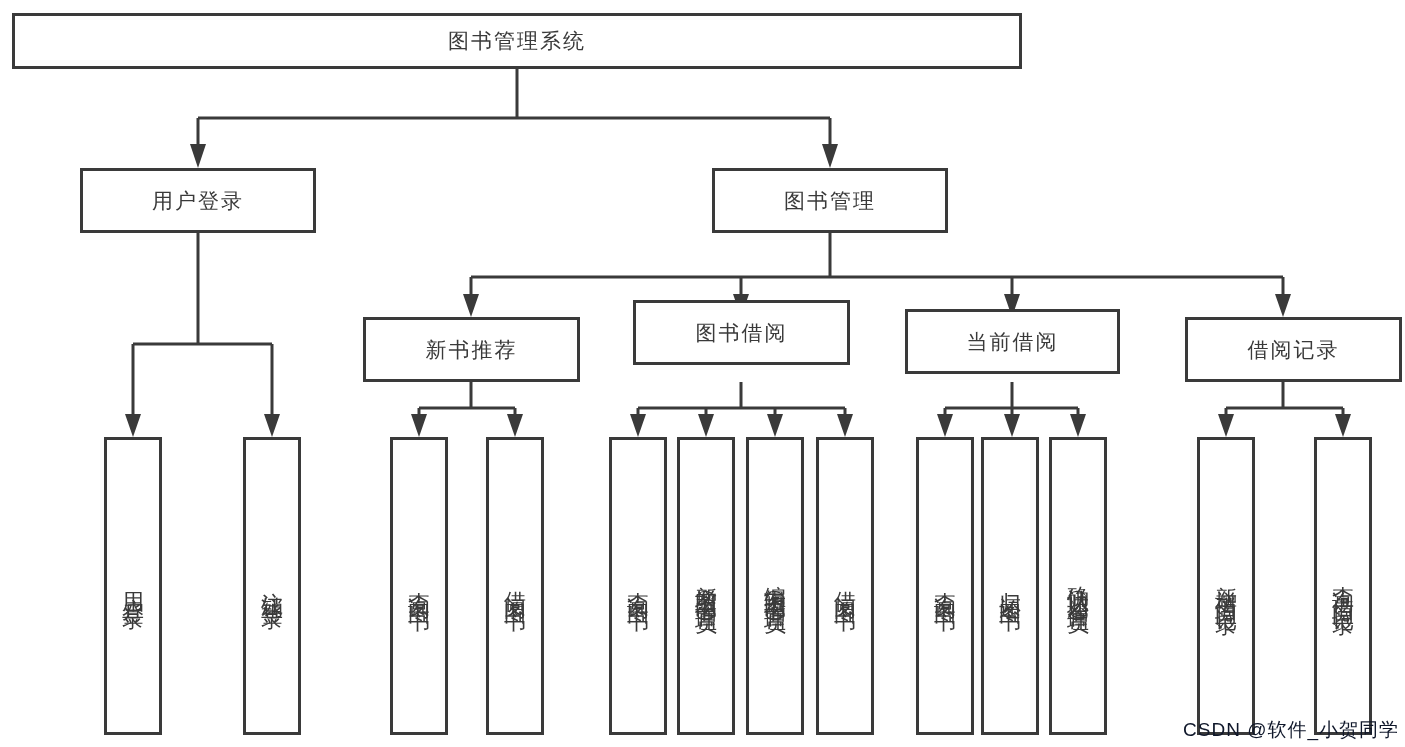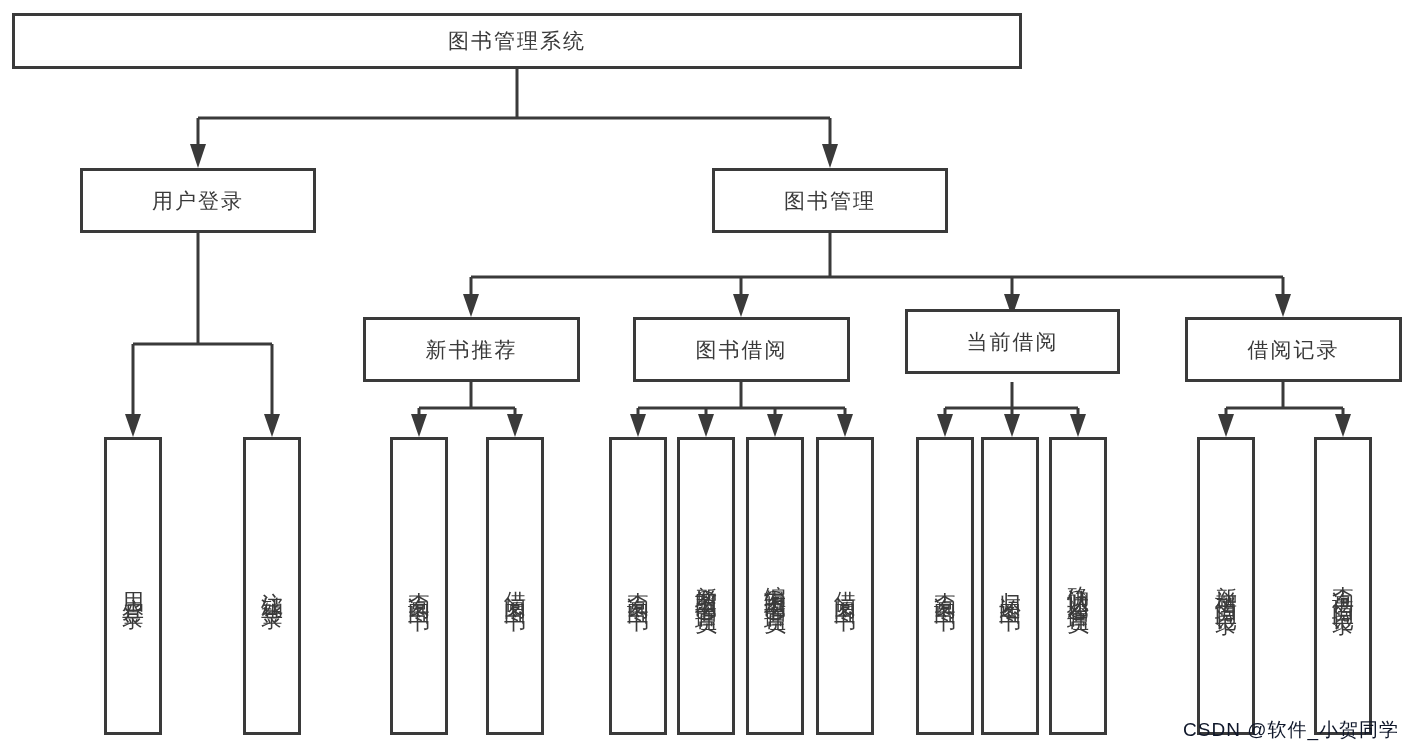--- a/index.html
+++ b/index.html
@@ -112,21 +112,21 @@
       <polygon points="1335,414 1351,414 1343,437"></polygon>
     </g>
   </svg>
 
   <div class="hbox" style="left:12px; top:13px; width:1010px; height:56px;">图书管理系统</div>
 
   <div class="hbox" style="left:80px; top:168px; width:236px; height:65px;">用户登录</div>
   <div class="hbox" style="left:712px; top:168px; width:236px; height:65px;">图书管理</div>
 
   <div class="hbox" style="left:363px; top:317px; width:217px; height:65px;">新书推荐</div>
-  <div class="hbox" style="left:633px; top:317px; width:217px; height:65px;">图书借阅</div>
+  <div class="hbox" style="left:633px; top:300px; width:217px; height:65px;">图书借阅</div>
   <div class="hbox" style="left:905px; top:309px; width:215px; height:65px;">当前借阅</div>
   <div class="hbox" style="left:1175px; top:317px; width:217px; height:65px;margin-left:10px;">借阅记录</div>
 
   <div class="vbox" style="left:104px;">用户登录</div>
   <div class="vbox" style="left:243px;">注销登录</div>
 
   <div class="vbox" style="left:390px;">查询图书</div>
   <div class="vbox" style="left:486px;">借阅图书</div>
 
   <div class="vbox" style="left:609px;">查询图书</div>

